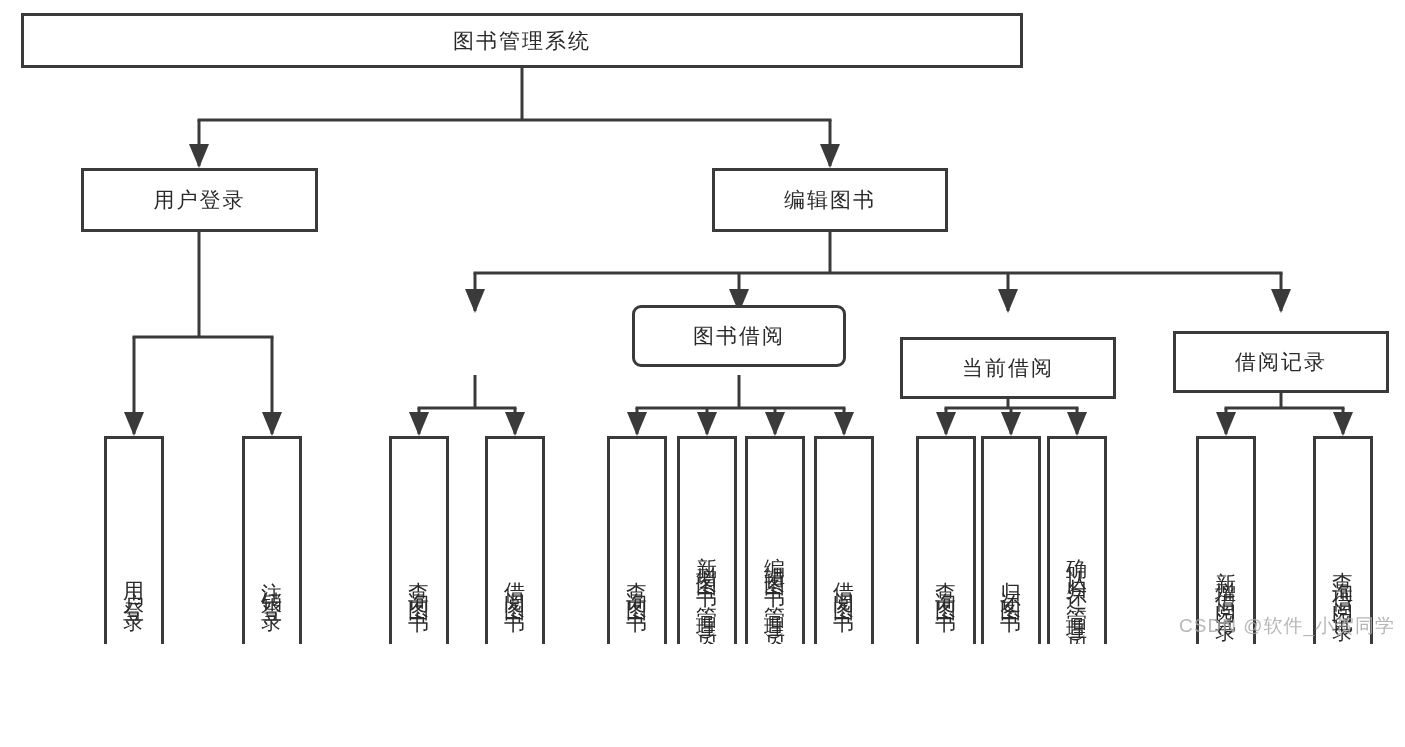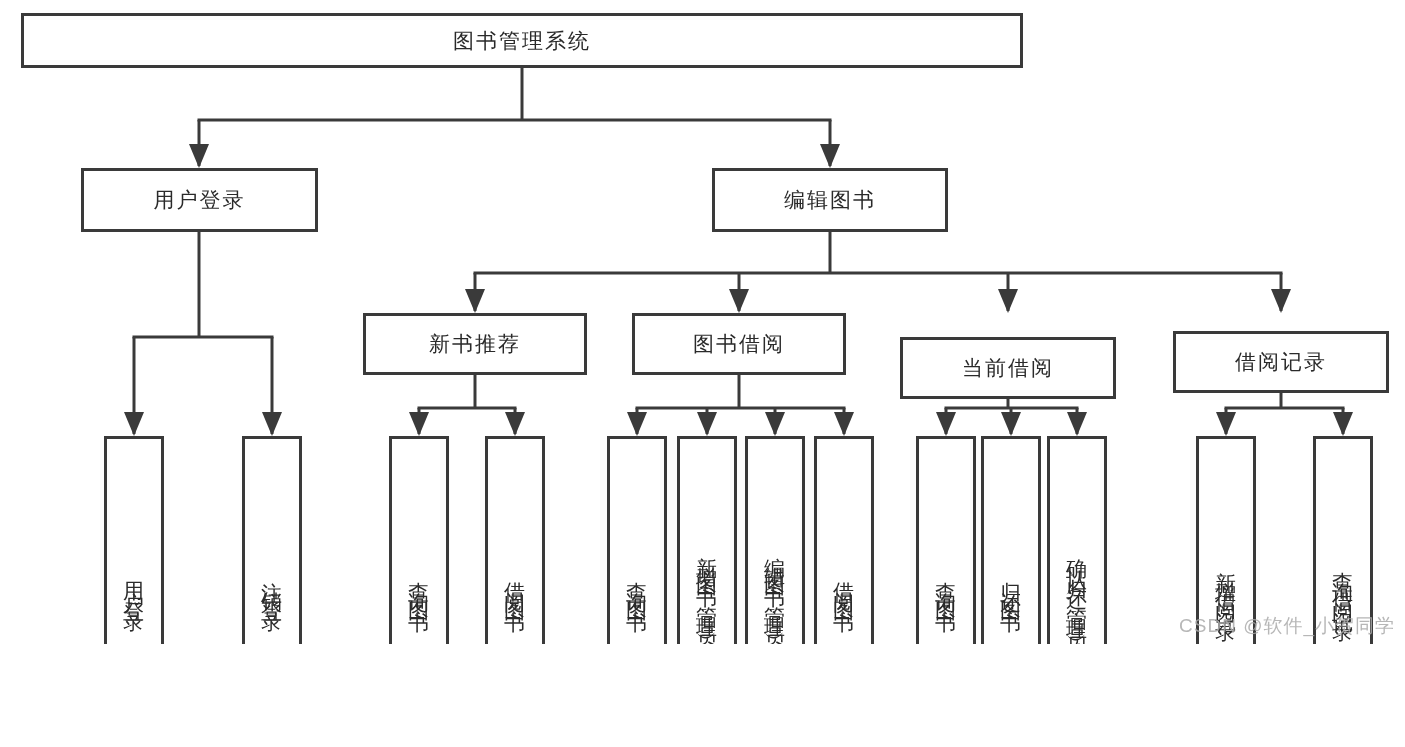--- a/index.html
+++ b/index.html
@@ -122,22 +122,21 @@
       <line x1="1343" y1="408" x2="1343" y2="434"></line>
       <polygon points="1333,412 1353,412 1343,436"></polygon>
     </g>
   </svg>
 
   <div class="node" style="left:21px;top:13px;width:1002px;height:55px;">图书管理系统</div>
 
   <div class="node" style="left:81px;top:168px;width:237px;height:64px;">用户登录</div>
   <div class="node" style="left:712px;top:168px;width:236px;height:64px;">编辑图书</div>
 
-  <div class="node" style="left:363px;top:313px;width:224px;height:62px;">新书推荐</div>
-  <div class="node" style="left:632px;top:313px;width:214px;height:62px;">图书借阅</div>
+  <div class="node" style="left:632px;top:305px;width:214px;height:62px;border-radius:9px;">图书借阅</div>
   <div class="node" style="left:900px;top:313px;width:216px;height:62px;margin-top:24px;">当前借阅</div>
   <div class="node" style="left:1173px;top:331px;width:216px;height:62px;">借阅记录</div>
 
   <div class="node leaf" style="left:104px;top:436px;width:60px;height:297px;">用户登录</div>
   <div class="node leaf" style="left:242px;top:436px;width:60px;height:297px;">注销登录</div>
 
   <div class="node leaf" style="left:389px;top:436px;width:60px;height:297px;">查询图书</div>
   <div class="node leaf" style="left:485px;top:436px;width:60px;height:297px;">借阅图书</div>
 
   <div class="node leaf" style="left:607px;top:436px;width:60px;height:297px;">查询图书</div>

